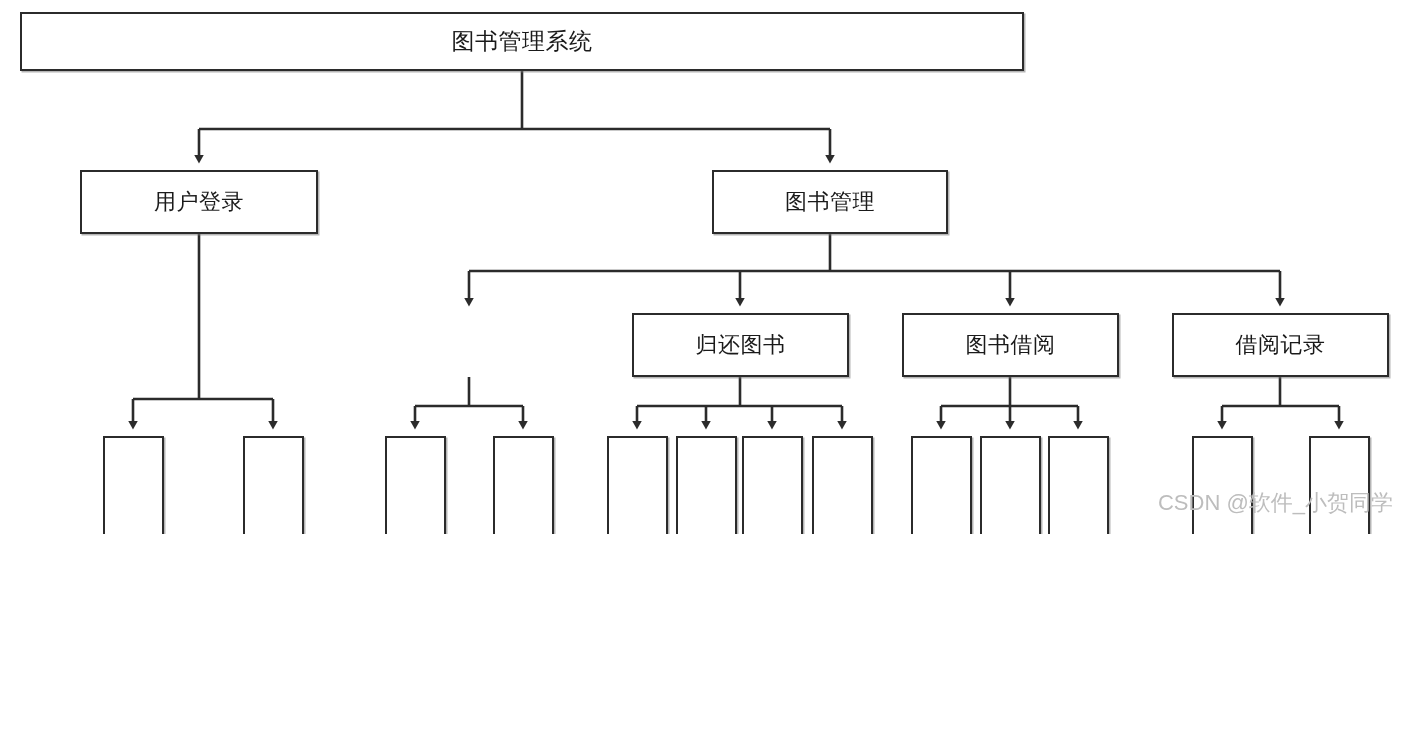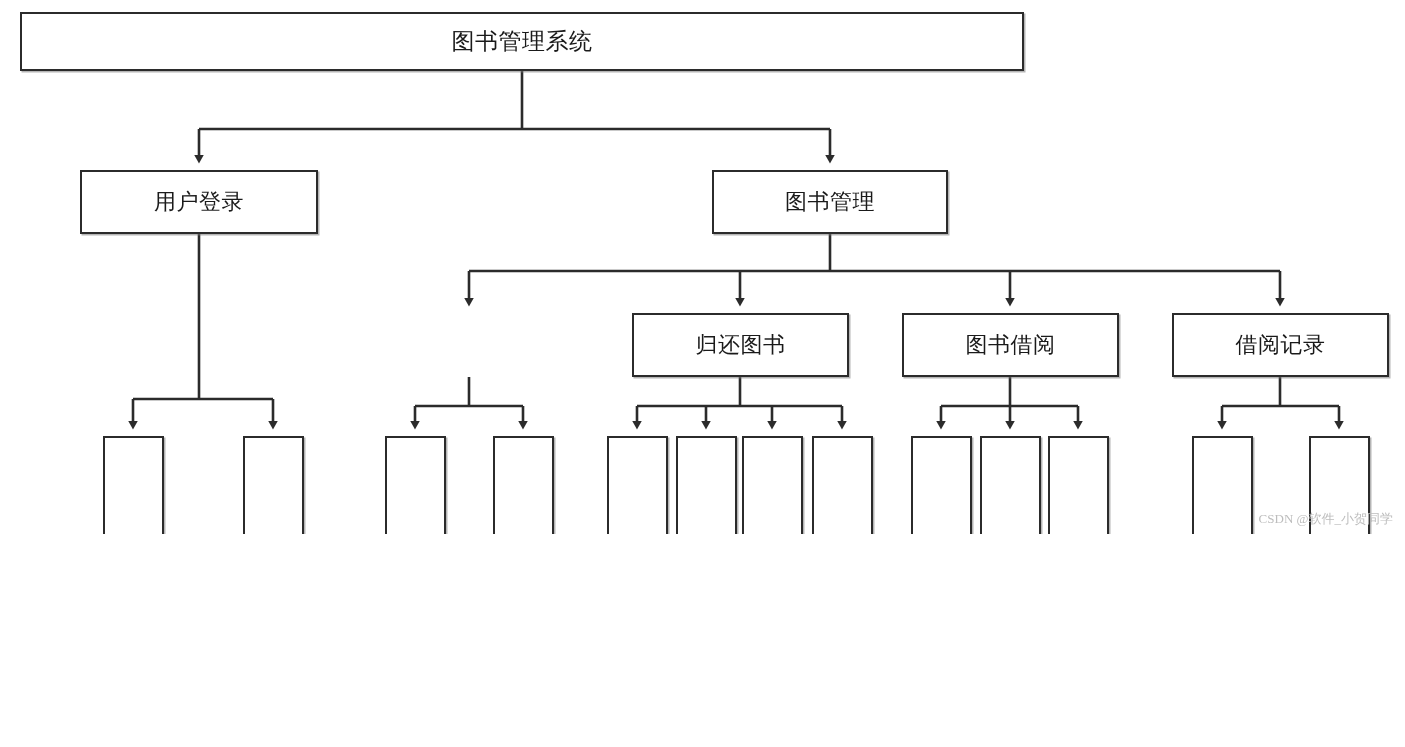--- a/index.html
+++ b/index.html
@@ -55,24 +55,24 @@
     writing-mode: vertical-rl;
     text-orientation: upright;
     font-size: 23px;
     line-height: 1.05;
     letter-spacing: 2px;
     white-space: nowrap;
   }
   .watermark {
     position: absolute;
     right: 12px;
-    bottom: 6px;
-    font-size: 13px;
+    bottom: 16px;
+    font-size: 22px;
     color: #bdbdbd;
-    font-family: Liberation Serif, serif;
+    font-family: Liberation Sans, sans-serif;
     white-space: nowrap;
     pointer-events: none;
   }
 </style>
 </head>
 <body>
 
 <div id="canvas">
 
   <svg id="wires" viewBox="0 0 1405 747" xmlns="http://www.w3.org/2000/svg">

